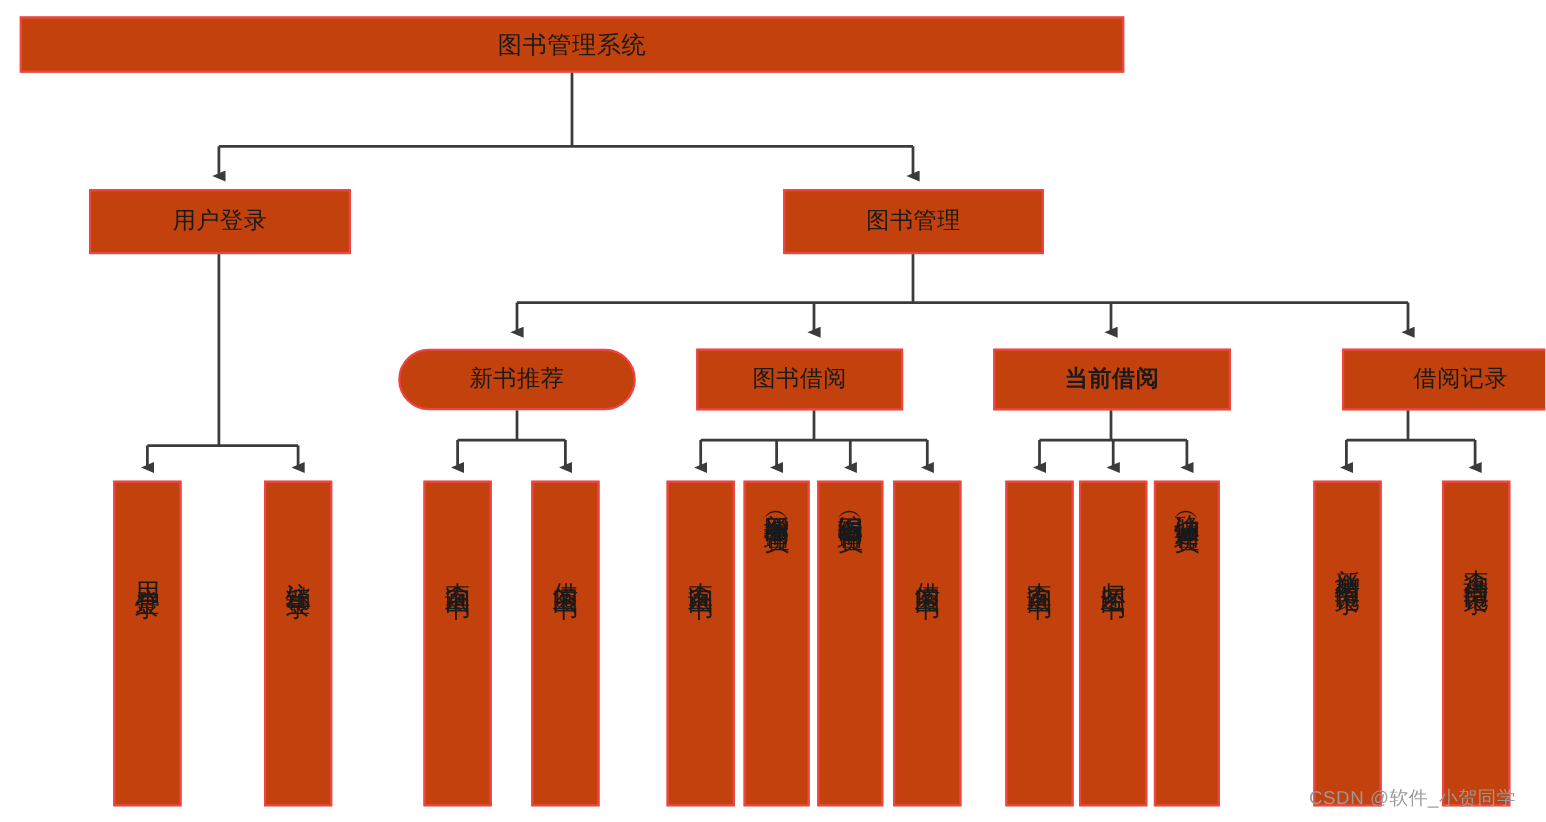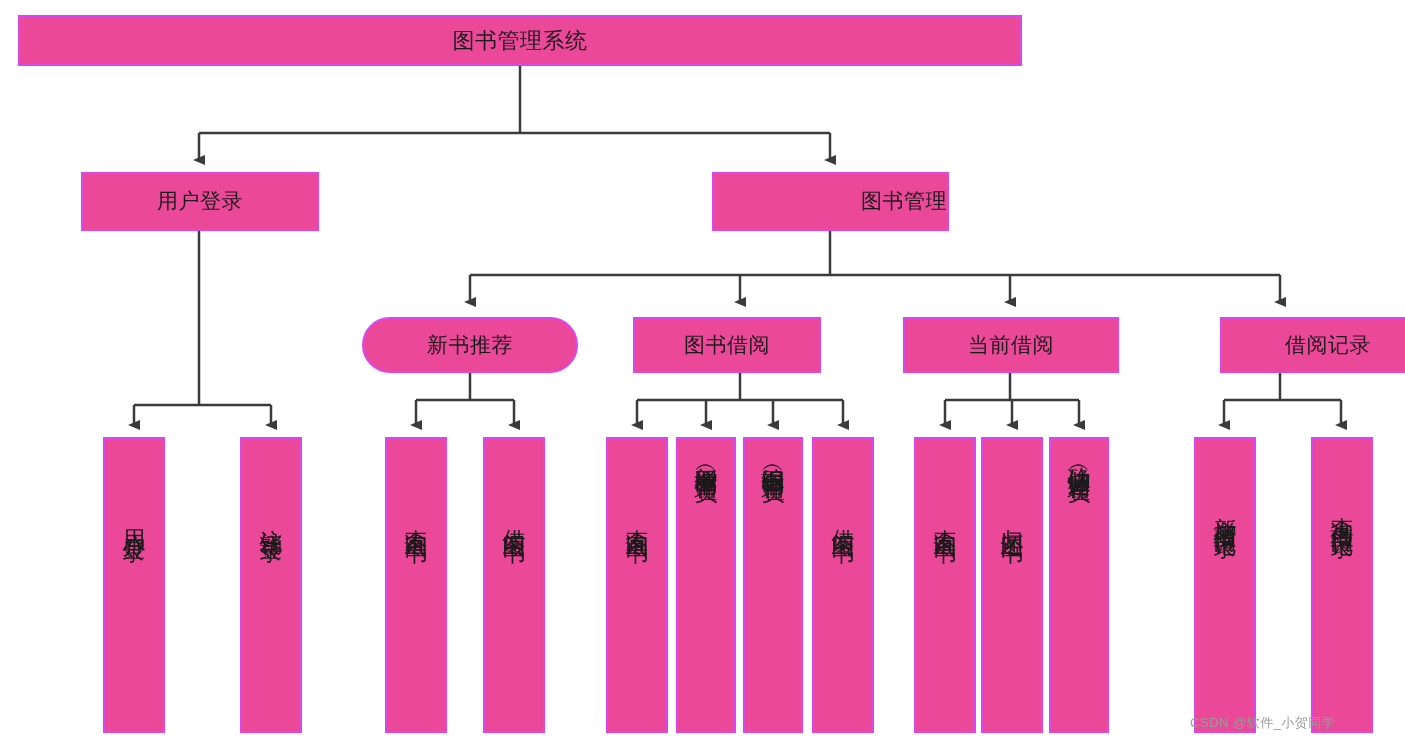--- a/index.html
+++ b/index.html
@@ -21,22 +21,22 @@
     position: absolute;
     left: 0;
     top: 0;
     width: 1405px;
     height: 747px;
     pointer-events: none;
   }
   .node {
     position: absolute;
     box-sizing: border-box;
-    border: 2px solid #d946ef;
-    background: #ec4899;
+    border: 2px solid #ef4444;
+    background: #c2410c;
     display: flex;
     align-items: center;
     justify-content: center;
     color: #1a1a1a;
   }
   .node .lbl {
     display: block;
     text-align: center;
     line-height: 1.18;
   }
@@ -64,21 +64,21 @@
     letter-spacing: 2px;
   }
   .node.vert.mid .lbl {
     margin-top: 62px;
   }
   .node.vert.mid2 .lbl {
     margin-top: 50px;
   }
   .watermark {
     position: absolute;
-    font-size: 13px;
+    font-size: 17px;
     color: #9a9a9a;
     white-space: nowrap;
     letter-spacing: 0.5px;
   }
 </style>
 </head>
 <body>
 
 <div id="canvas">
 
@@ -132,31 +132,31 @@
     </g>
   </svg>
 
   <div class="node root horiz" style="left:18px; top:15px; width:1004px; height:51px;">
     <span class="lbl">图书管理系统</span>
   </div>
 
   <div class="node horiz" style="left:81px; top:172px; width:238px; height:59px;">
     <span class="lbl">用户登录</span>
   </div>
-  <div class="node horiz" style="left:712px; top:172px; width:237px; height:59px;justify-content:flex-end;">
+  <div class="node horiz" style="left:712px; top:172px; width:237px; height:59px;">
     <span class="lbl">图书管理</span>
   </div>
 
   <div class="node horiz" style="left:362px; top:317px; width:216px; height:56px;border-radius:28px;">
     <span class="lbl">新书推荐</span>
   </div>
   <div class="node horiz" style="left:633px; top:317px; width:188px; height:56px;">
     <span class="lbl">图书借阅</span>
   </div>
-  <div class="node horiz" style="left:903px; top:317px; width:216px; height:56px;">
+  <div class="node horiz" style="left:903px; top:317px; width:216px; height:56px;font-weight:bold;">
     <span class="lbl">当前借阅</span>
   </div>
   <div class="node horiz" style="left:1220px; top:317px; width:216px; height:56px;">
     <span class="lbl">借阅记录</span>
   </div>
 
   <div class="node vert mid" style="left:103px; top:437px; width:62px; height:296px;">
     <span class="lbl">用户登录</span>
   </div>
   <div class="node vert mid" style="left:240px; top:437px; width:62px; height:296px;">

